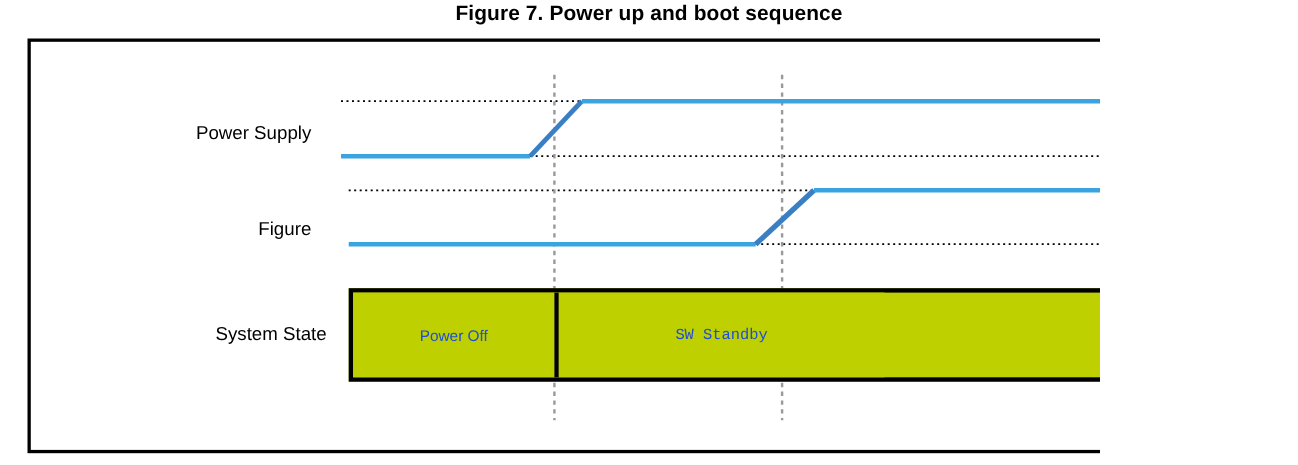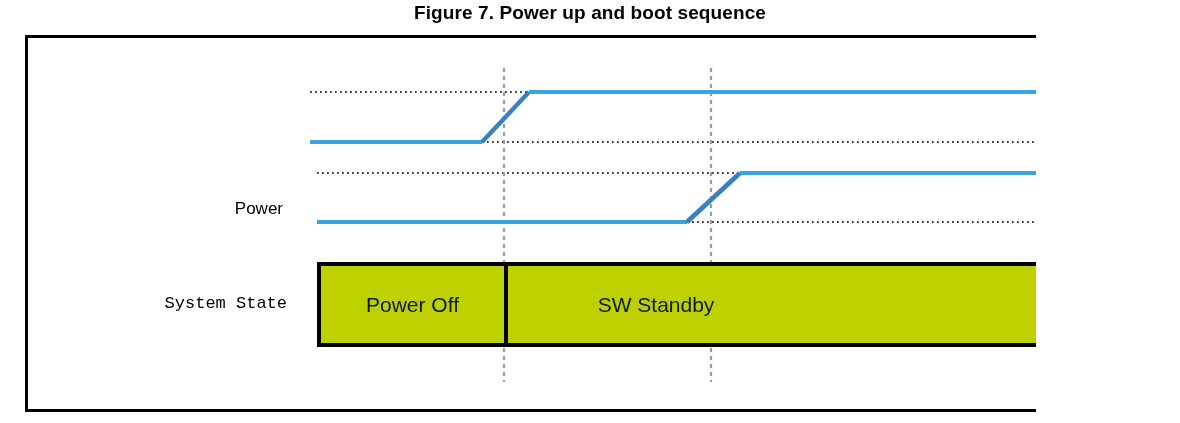--- a/index.html
+++ b/index.html
@@ -9,21 +9,20 @@
   }
   body {
     font-family: "Liberation Sans", sans-serif;
   }
   #figure-root {
     position: relative;
     width: 1000px;
     height: 423px;
     background: #ffffff;
     overflow: hidden;
-    padding-left: 36px;
   }
   
   #figure-title {
     position: absolute;
     left: 0;
     top: 2px;
     width: 1180px;
     text-align: center;
     font-size: 19px;
     font-weight: bold;
@@ -46,21 +45,21 @@
   .row-label {
     position: absolute;
     text-align: right;
     font-size: 17px;
     color: #000000;
     white-space: nowrap;
     line-height: 1;
   }
   #label-power-supply { left: 63px; top: 112px; width: 220px; }
   #label-xshut        { left: 63px; top: 200px; width: 220px; }
-  #label-system-state { left: 67px; top: 295px; width: 220px; font-family: Liberation Mono, monospace; }
+  #label-system-state { left: 77px; top: 295px; width: 220px; }
 
   
   #waveform-layer {
     position: absolute;
     left: 0;
     top: 0;
     width: 1180px;
     height: 423px;
     pointer-events: none;
   }
@@ -78,39 +77,40 @@
   }
   .state-box {
     display: flex;
     align-items: center;
     justify-content: center;
     background: #bed000;
     box-sizing: border-box;
     border-right: 4px solid #000000;
     height: 100%;
   }
-  .state-box:last-child { border-right: none; }
+  .state-box:last-child { border-right: none; font-family: Liberation Mono, monospace; }
   .state-box-label {
-    font-size: 21px;
-    color: #0f172a;
+    font-size: 14px;
+    color: #1d4ed8;
     white-space: nowrap;
     line-height: 1;
   }
 </style>
 </head>
 <body>
 
 <div id="figure-root">
 
   <div id="figure-title">Figure 7. Power up and boot sequence</div>
 
   <div id="figure-frame"></div>
 
+  <div class="row-label" id="label-power-supply">Power Supply</div>
 
-  <div class="row-label" id="label-xshut">Power</div>
+  <div class="row-label" id="label-xshut">Figure</div>
 
   <div class="row-label" id="label-system-state">System State</div>
 
   <svg id="waveform-layer" viewBox="0 0 1180 423">
 
     <line x1="310" y1="92" x2="1140" y2="92" stroke="#000000" stroke-width="1.6" stroke-dasharray="1.8 3.2" stroke-linecap="butt"></line>
     <line x1="482" y1="142" x2="1140" y2="142" stroke="#000000" stroke-width="1.6" stroke-dasharray="1.8 3.2" stroke-linecap="butt"></line>
     <line x1="317" y1="173" x2="1140" y2="173" stroke="#000000" stroke-width="1.6" stroke-dasharray="1.8 3.2" stroke-linecap="butt"></line>
     <line x1="687" y1="222" x2="1140" y2="222" stroke="#000000" stroke-width="1.6" stroke-dasharray="1.8 3.2" stroke-linecap="butt"></line>
 

